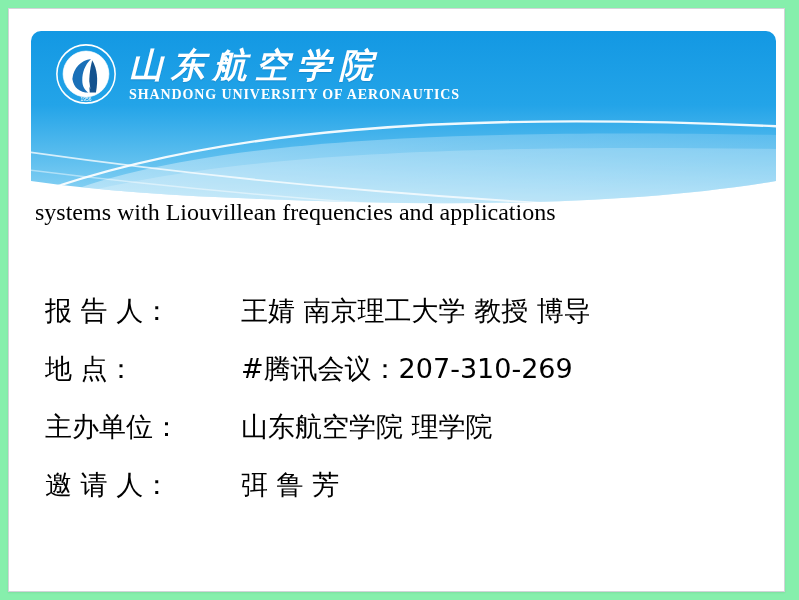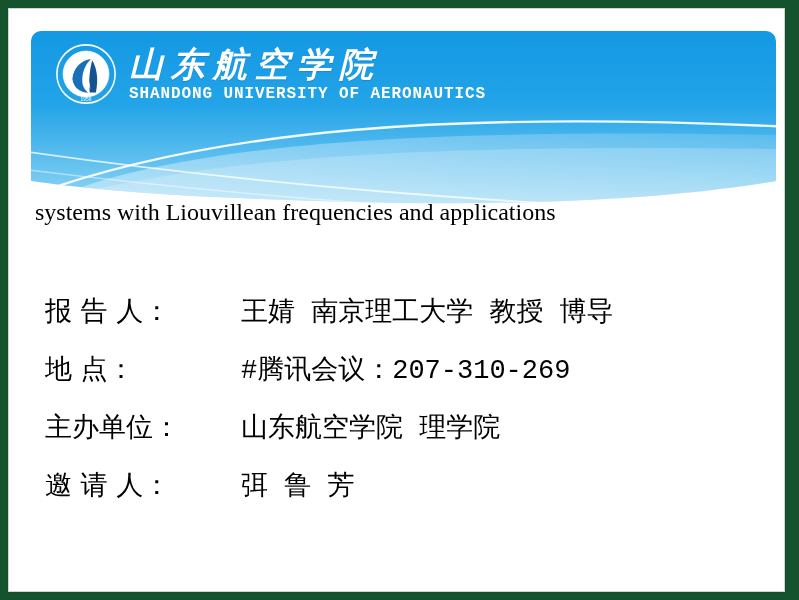--- a/index.html
+++ b/index.html
@@ -9,21 +9,21 @@
     height: 600px;
     overflow: hidden;
     background: #e9eaee;
     font-family: "Liberation Sans", sans-serif;
   }
 
   #app {
     position: relative;
     width: 799px;
     height: 600px;
-    background: #14532d;
+    background: #86efac;
   }
 
   
   .slide {
     position: absolute;
     left: 8px;
     top: 8px;
     width: 777px;
     height: 584px;
     background: #ffffff;
@@ -71,22 +71,22 @@
     font-size: 34px;
     font-weight: 700;
     font-style: italic;
     letter-spacing: 8px;
     line-height: 1.05;
     white-space: nowrap;
     text-shadow: 0 1px 1px rgba(0,60,120,0.20);
   }
   .wordmark-en {
     color: #ffffff;
-    font-family: Liberation Mono, monospace;
-    font-size: 16px;
+    font-family: Liberation Serif, serif;
+    font-size: 14px;
     font-weight: 700;
     letter-spacing: 0.9px;
     line-height: 1.1;
     white-space: nowrap;
     margin-top: 3px;
   }
 
   
   .title-block {
     position: absolute;
@@ -132,21 +132,20 @@
     white-space: nowrap;
   }
   .info-label {
     flex: 0 0 auto;
     width: 196px;
     letter-spacing: 0px;
   }
   .info-value {
     flex: 0 0 auto;
     letter-spacing: 0px;
-    font-family: Liberation Mono, monospace;
   }
 </style>
 </head>
 <body>
 
 <div id="app">
   <div class="slide">
 
     <div class="banner">
       <svg width="745" height="176" viewBox="0 0 745 176" xmlns="http://www.w3.org/2000/svg">

